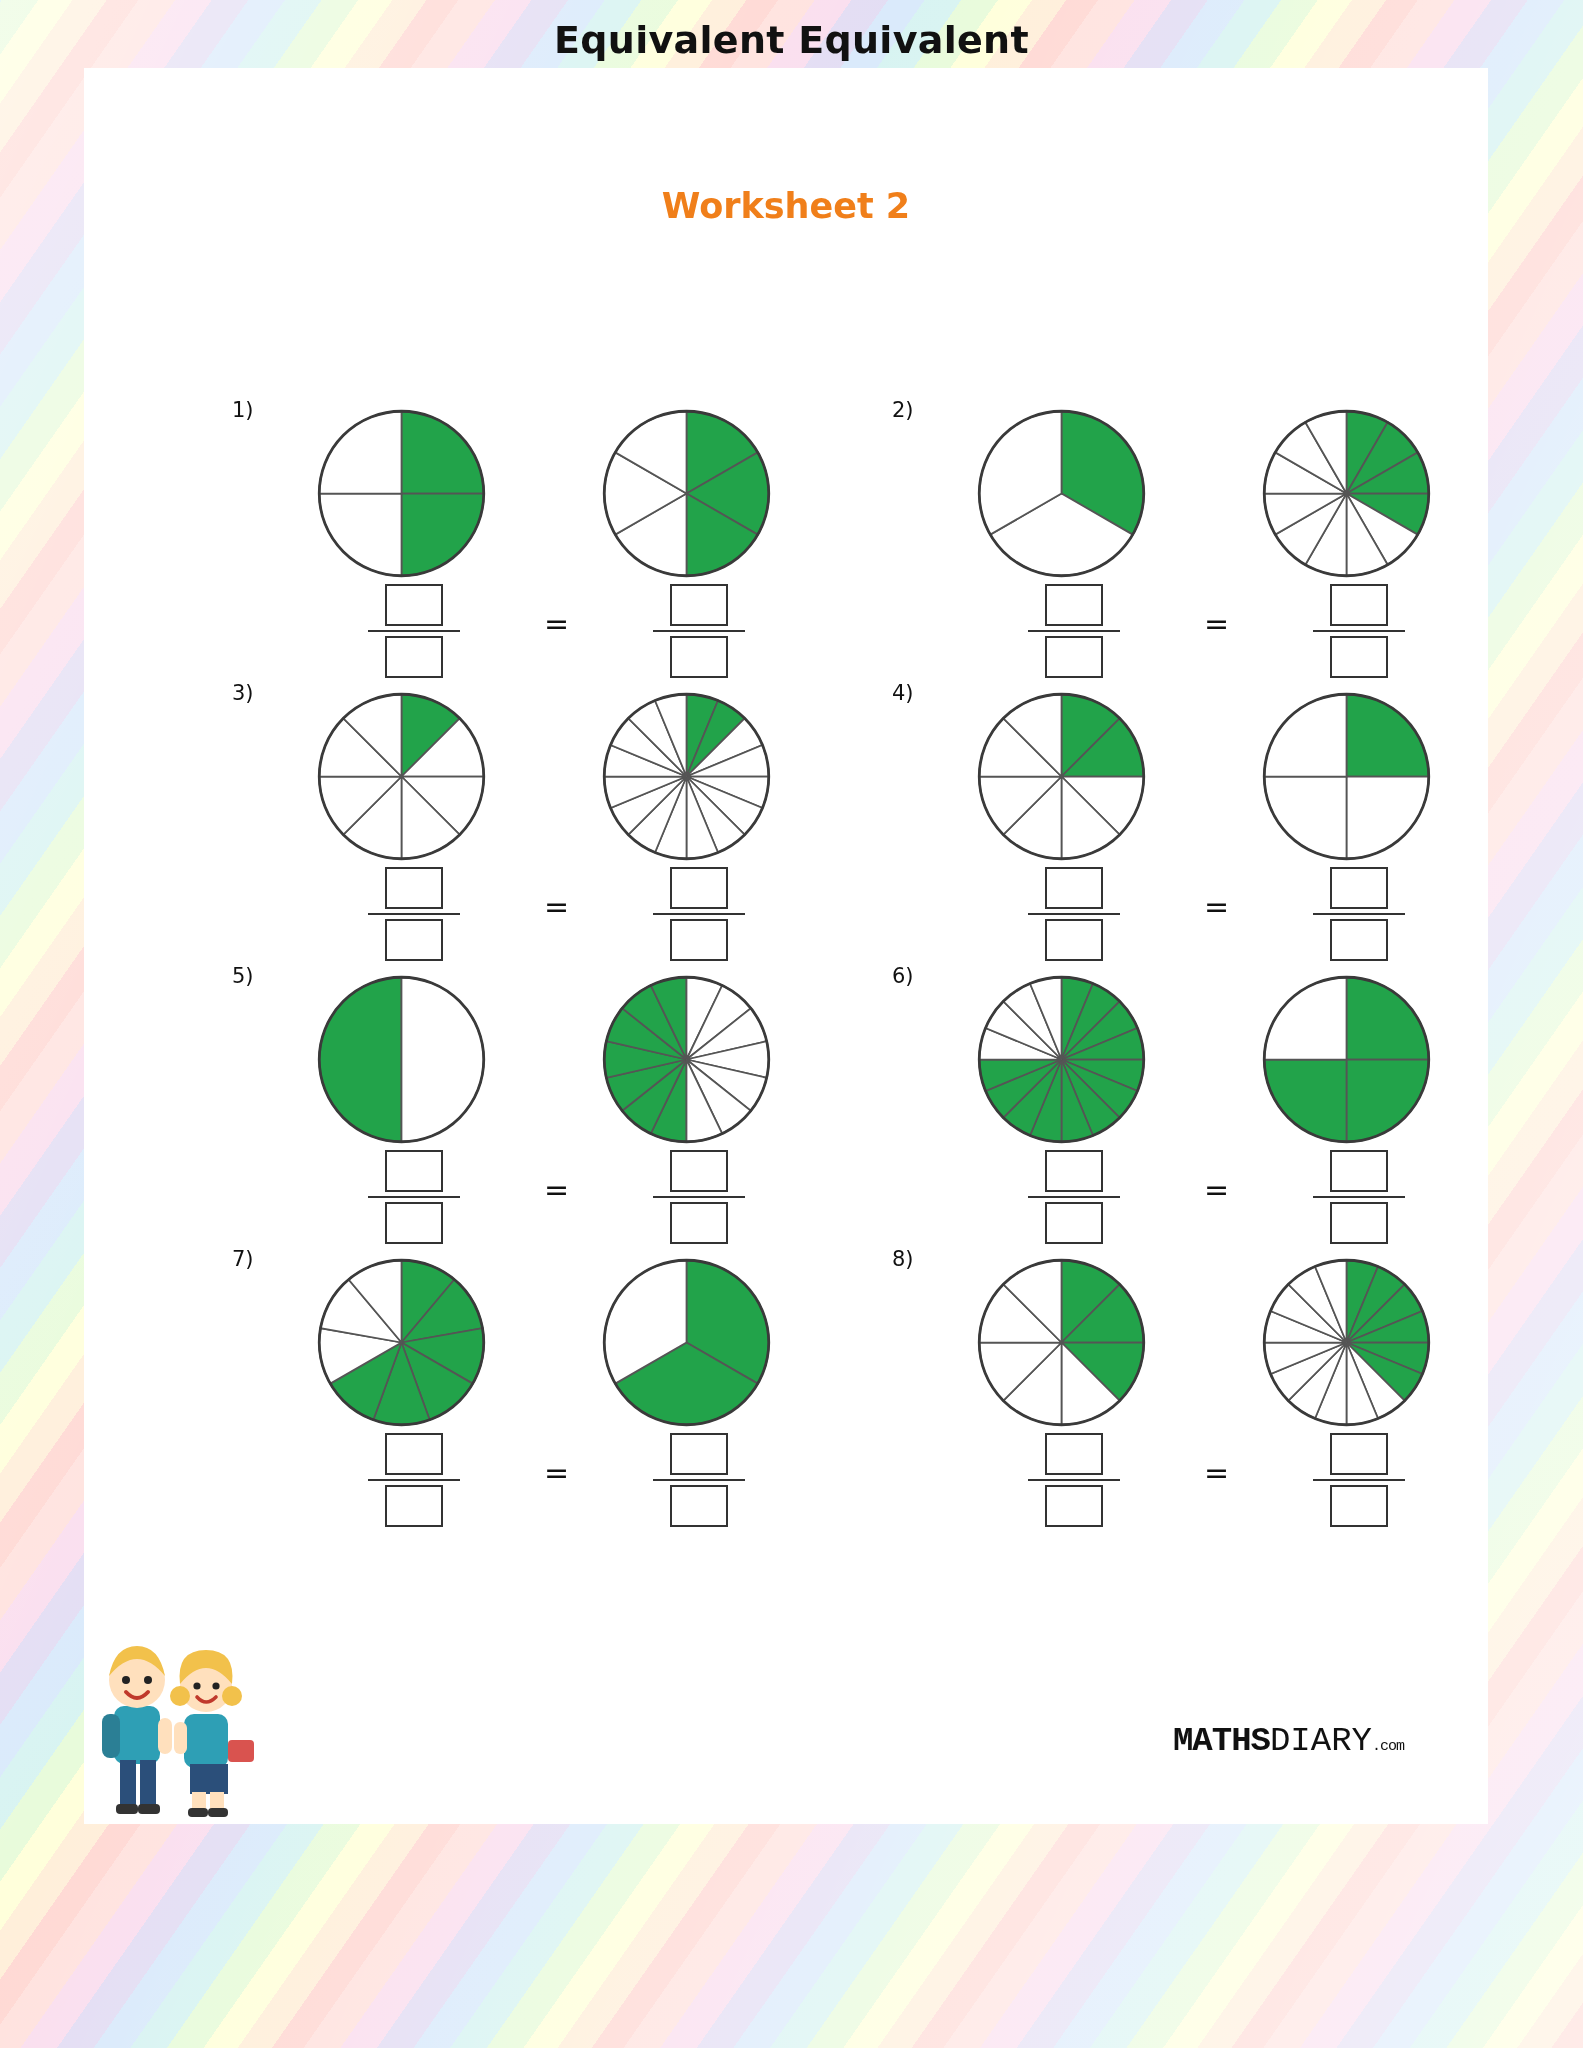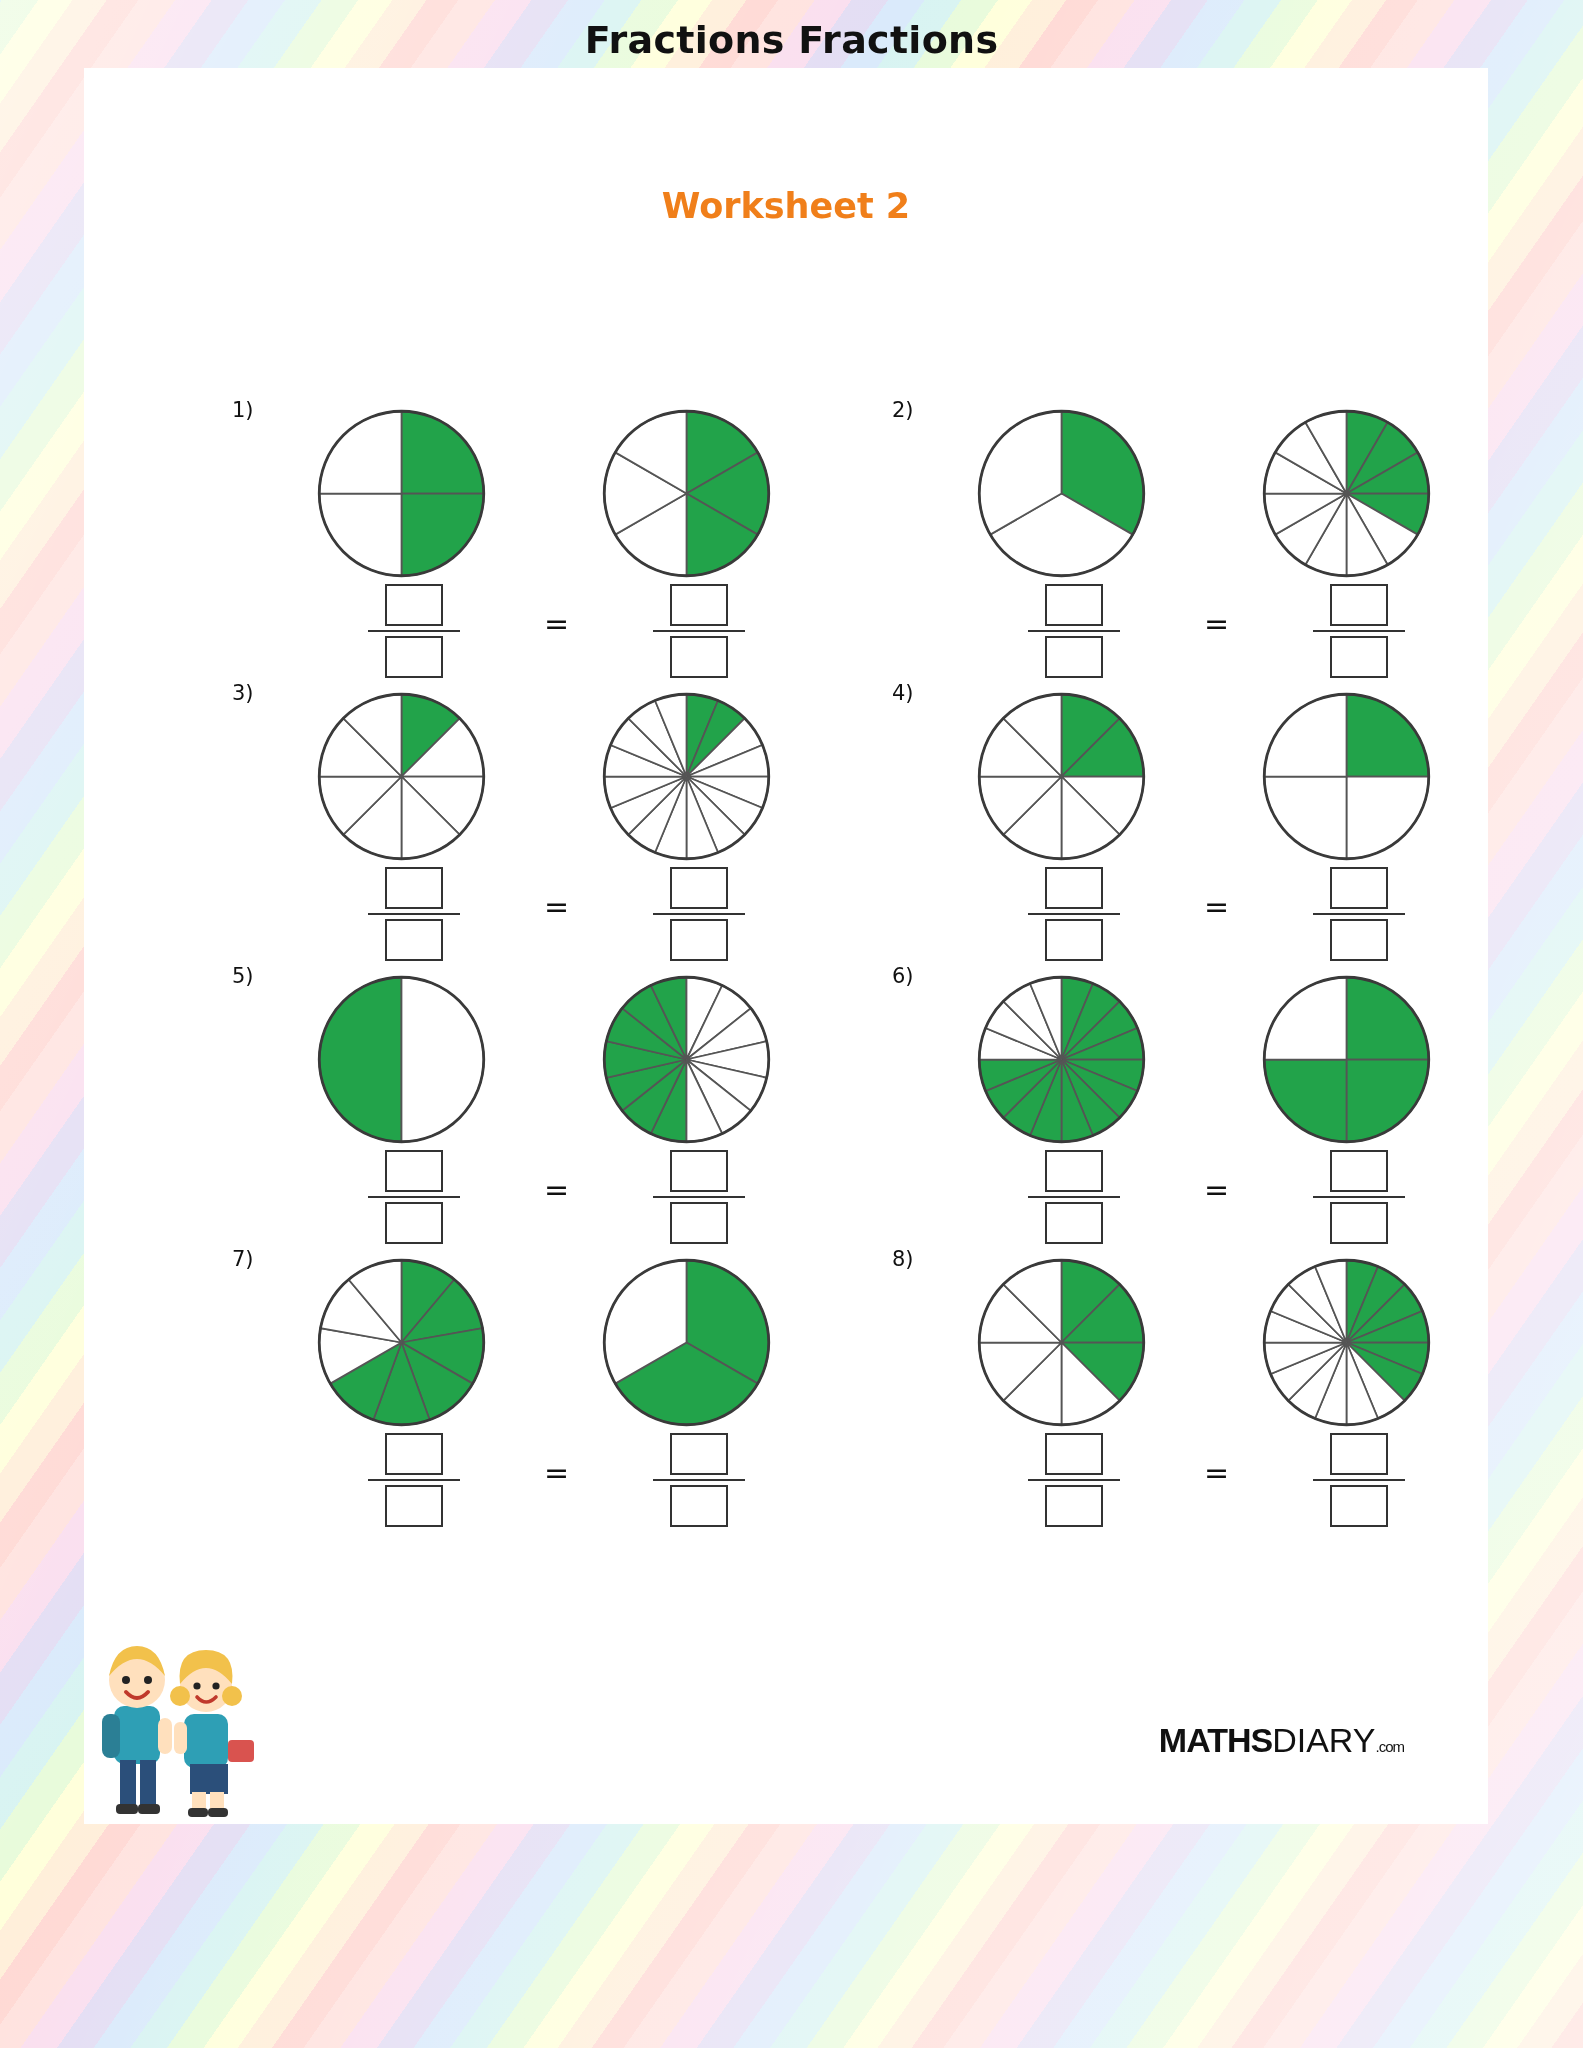--- a/index.html
+++ b/index.html
@@ -155,36 +155,36 @@
     position: absolute;
     left: 8px;
     bottom: 2px;
     width: 230px;
     height: 200px;
   }
   #logo {
     position: absolute;
     right: 84px;
     bottom: 64px;
-    font-family: Liberation Sans, sans-serif;
+    font-family: Liberation Mono, monospace;
     font-weight: bold;
     font-size: 34px;
     color: #111;
     letter-spacing: -1px;
   }
   #logo .part2 { font-weight: normal; letter-spacing: 0px; }
   #logo .dotcom { font-size: 15px; font-weight: normal; }
 </style>
 </head>
 <body>
 
 <div id="bg"></div>
 <div id="bg-fade"></div>
 
-<div id="page-title">Fractions Fractions</div>
+<div id="page-title">Equivalent Equivalent</div>
 
 <div id="sheet">
   <div id="worksheet-sub">Worksheet 2</div>
 
   <div id="grid">
       <div class="prow">
         <div class="prob left">
           <div class="pnum">1)</div>
           <div class="pie-wrap a"><svg width="175" height="175" viewBox="0 0 100 100">
               <path d="M 50 50 L 50.00 3.00 A 47 47 0 0 1 97.00 50.00 Z" fill="#22a34a" stroke="#555555" stroke-width="1"></path>

